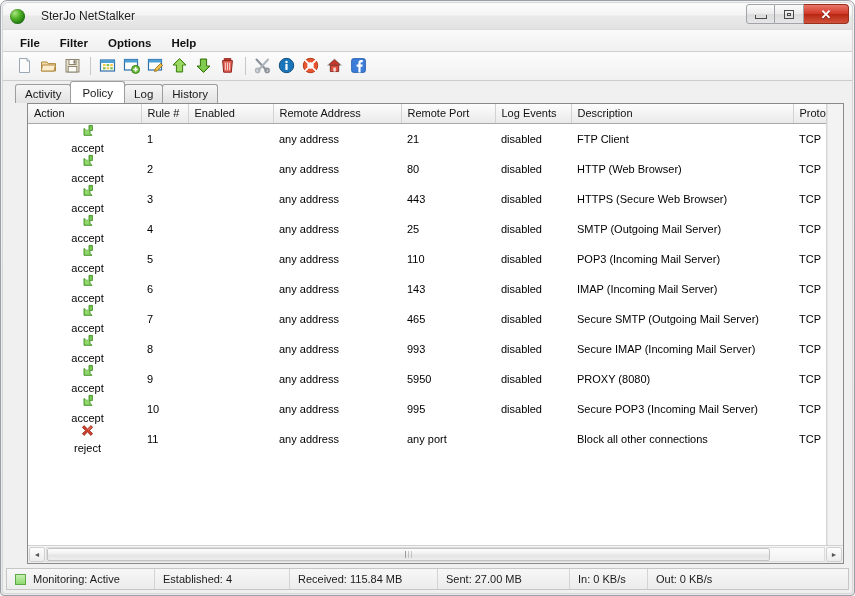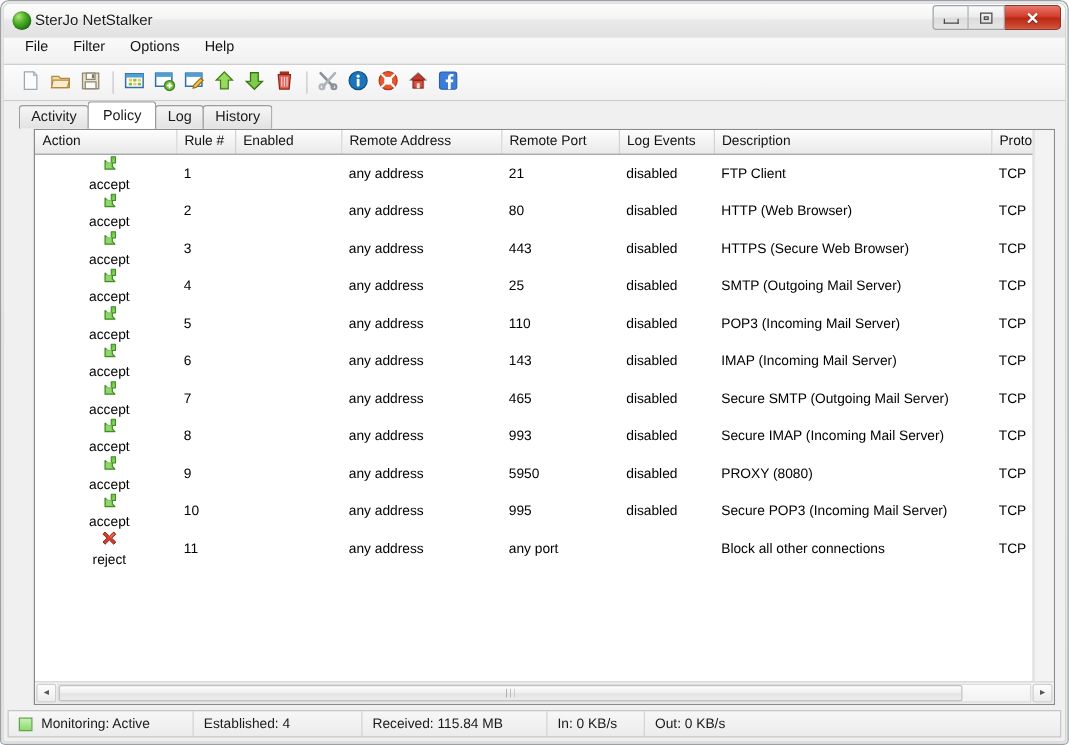--- a/index.html
+++ b/index.html
@@ -53,21 +53,21 @@
   }
   .title-icon {
     width: 15px; height: 15px;
     margin-left: 7px;
     border-radius: 50%;
     background: radial-gradient(circle at 32% 28%, #a9e77f 0%, #4fb026 38%, #1f7a10 75%, #0d4a07 100%);
     box-shadow: inset 0 0 2px rgba(0,0,0,.4);
     flex: 0 0 auto;
   }
   .title-text {
-    margin-left: 3px;
+    margin-left: 16px;
     font-size: 12px;
     color: #1c1c1c;
     text-shadow: 0 1px 0 #ffffff;
     white-space: nowrap;
   }
   .win-buttons {
     position: absolute;
     right: 3px;
     top: 1px;
     display: flex;
@@ -123,22 +123,23 @@
   }
 
   
   .menubar {
     flex: 0 0 21px;
     height: 21px;
     background: linear-gradient(to bottom, #fafafa 0%, #f0f0f0 100%);
     border-top: 1px solid #dcdcdc;
     border-bottom: 1px solid #cfcfcf;
     display: flex;
-    align-items: flex-start;
+    align-items: flex-end;
     padding-left: 8px;
+    font-weight: bold;
   }
   .menu-item {
     padding: 2px 9px;
     font-size: 11.5px;
     color: #111;
     cursor: default;
     margin-right: 2px;
   }
 
   
@@ -837,18 +838,19 @@
       </div>
     </div>
 
     <div class="statusbar">
       <div class="sb-cell" style="width:148px">
         <div class="sb-box green"></div>
         <span>Monitoring: Active</span>
       </div>
       <div class="sb-cell" style="width:135px">Established: 4</div>
       <div class="sb-cell" style="width:148px">Received: 115.84 MB</div>
+      <div class="sb-cell" style="width:132px">Sent: 27.00 MB</div>
       <div class="sb-cell" style="width:78px">In: 0 KB/s</div>
       <div class="sb-cell" style="flex:1">Out: 0 KB/s</div>
     </div>
 
   </div>
 </div>
 
 </body></html>

